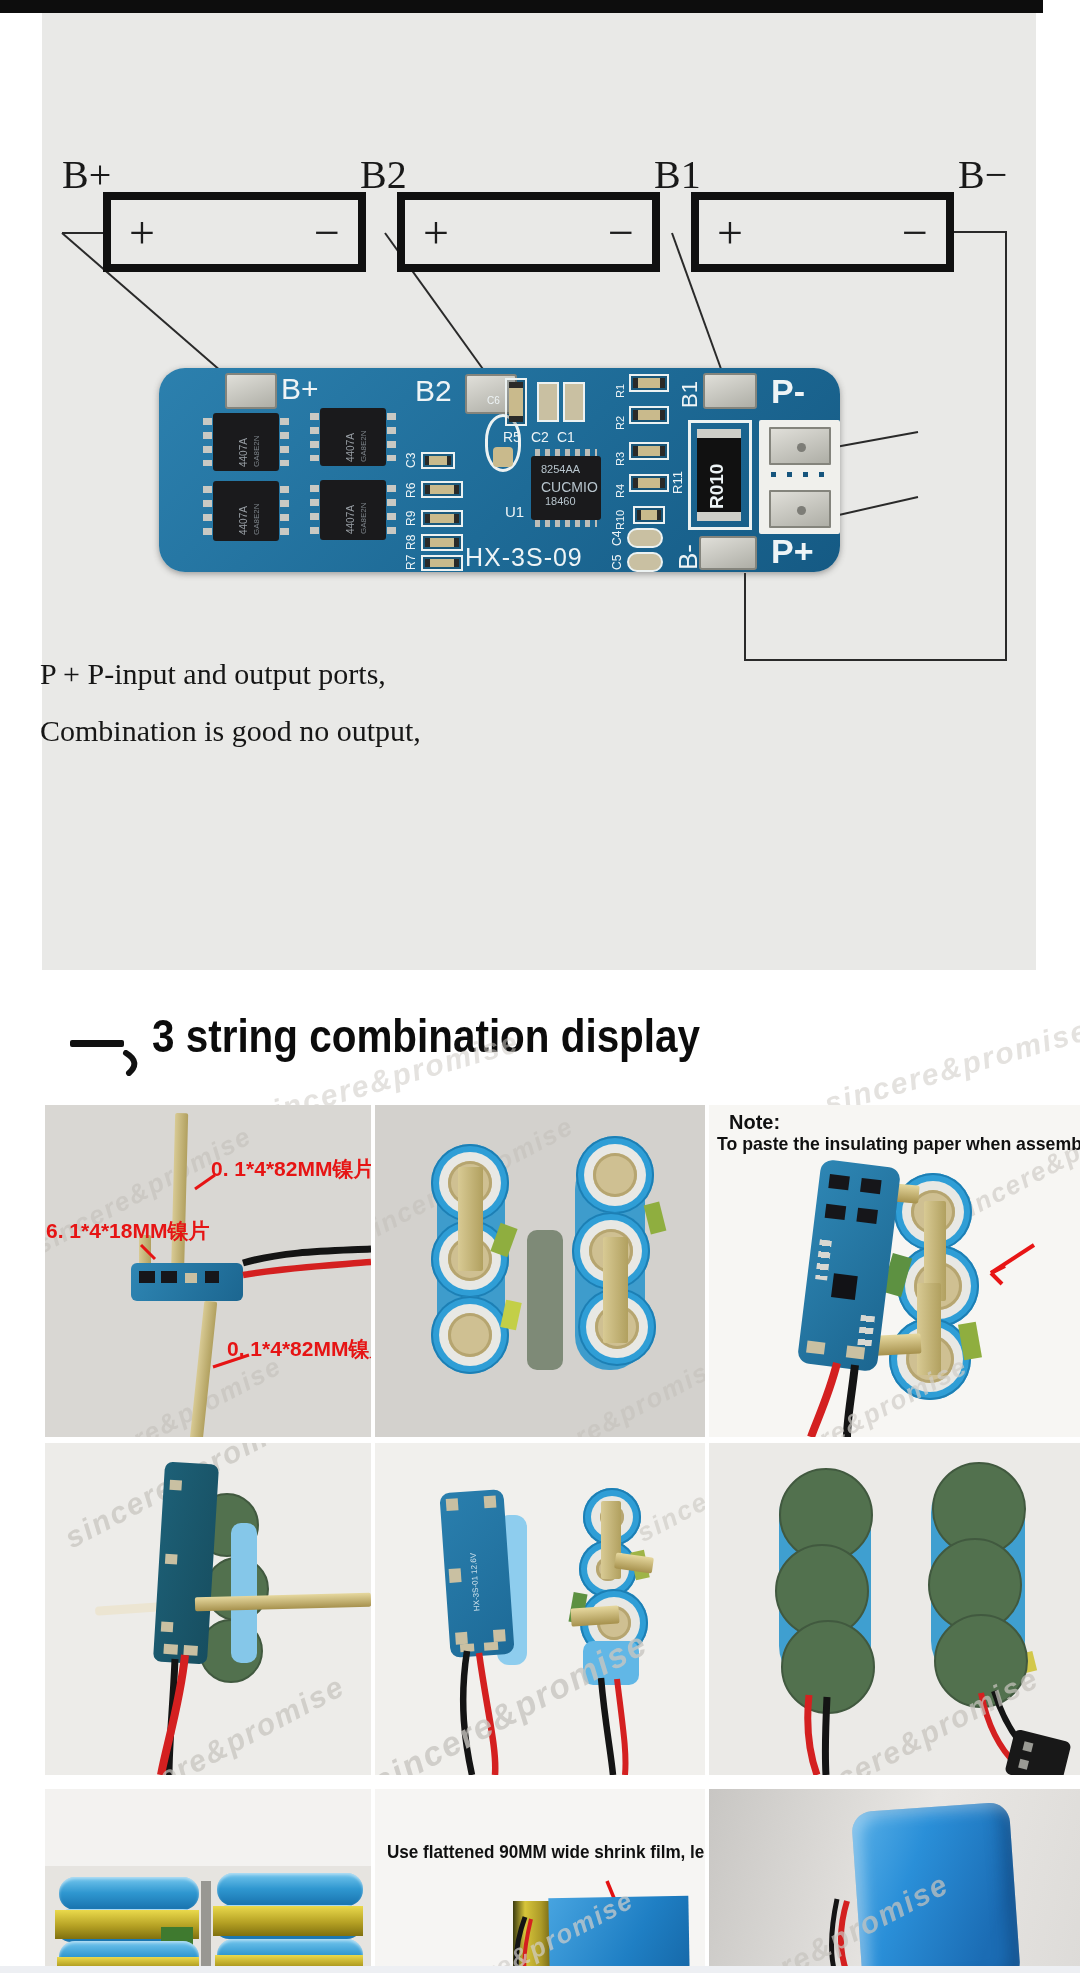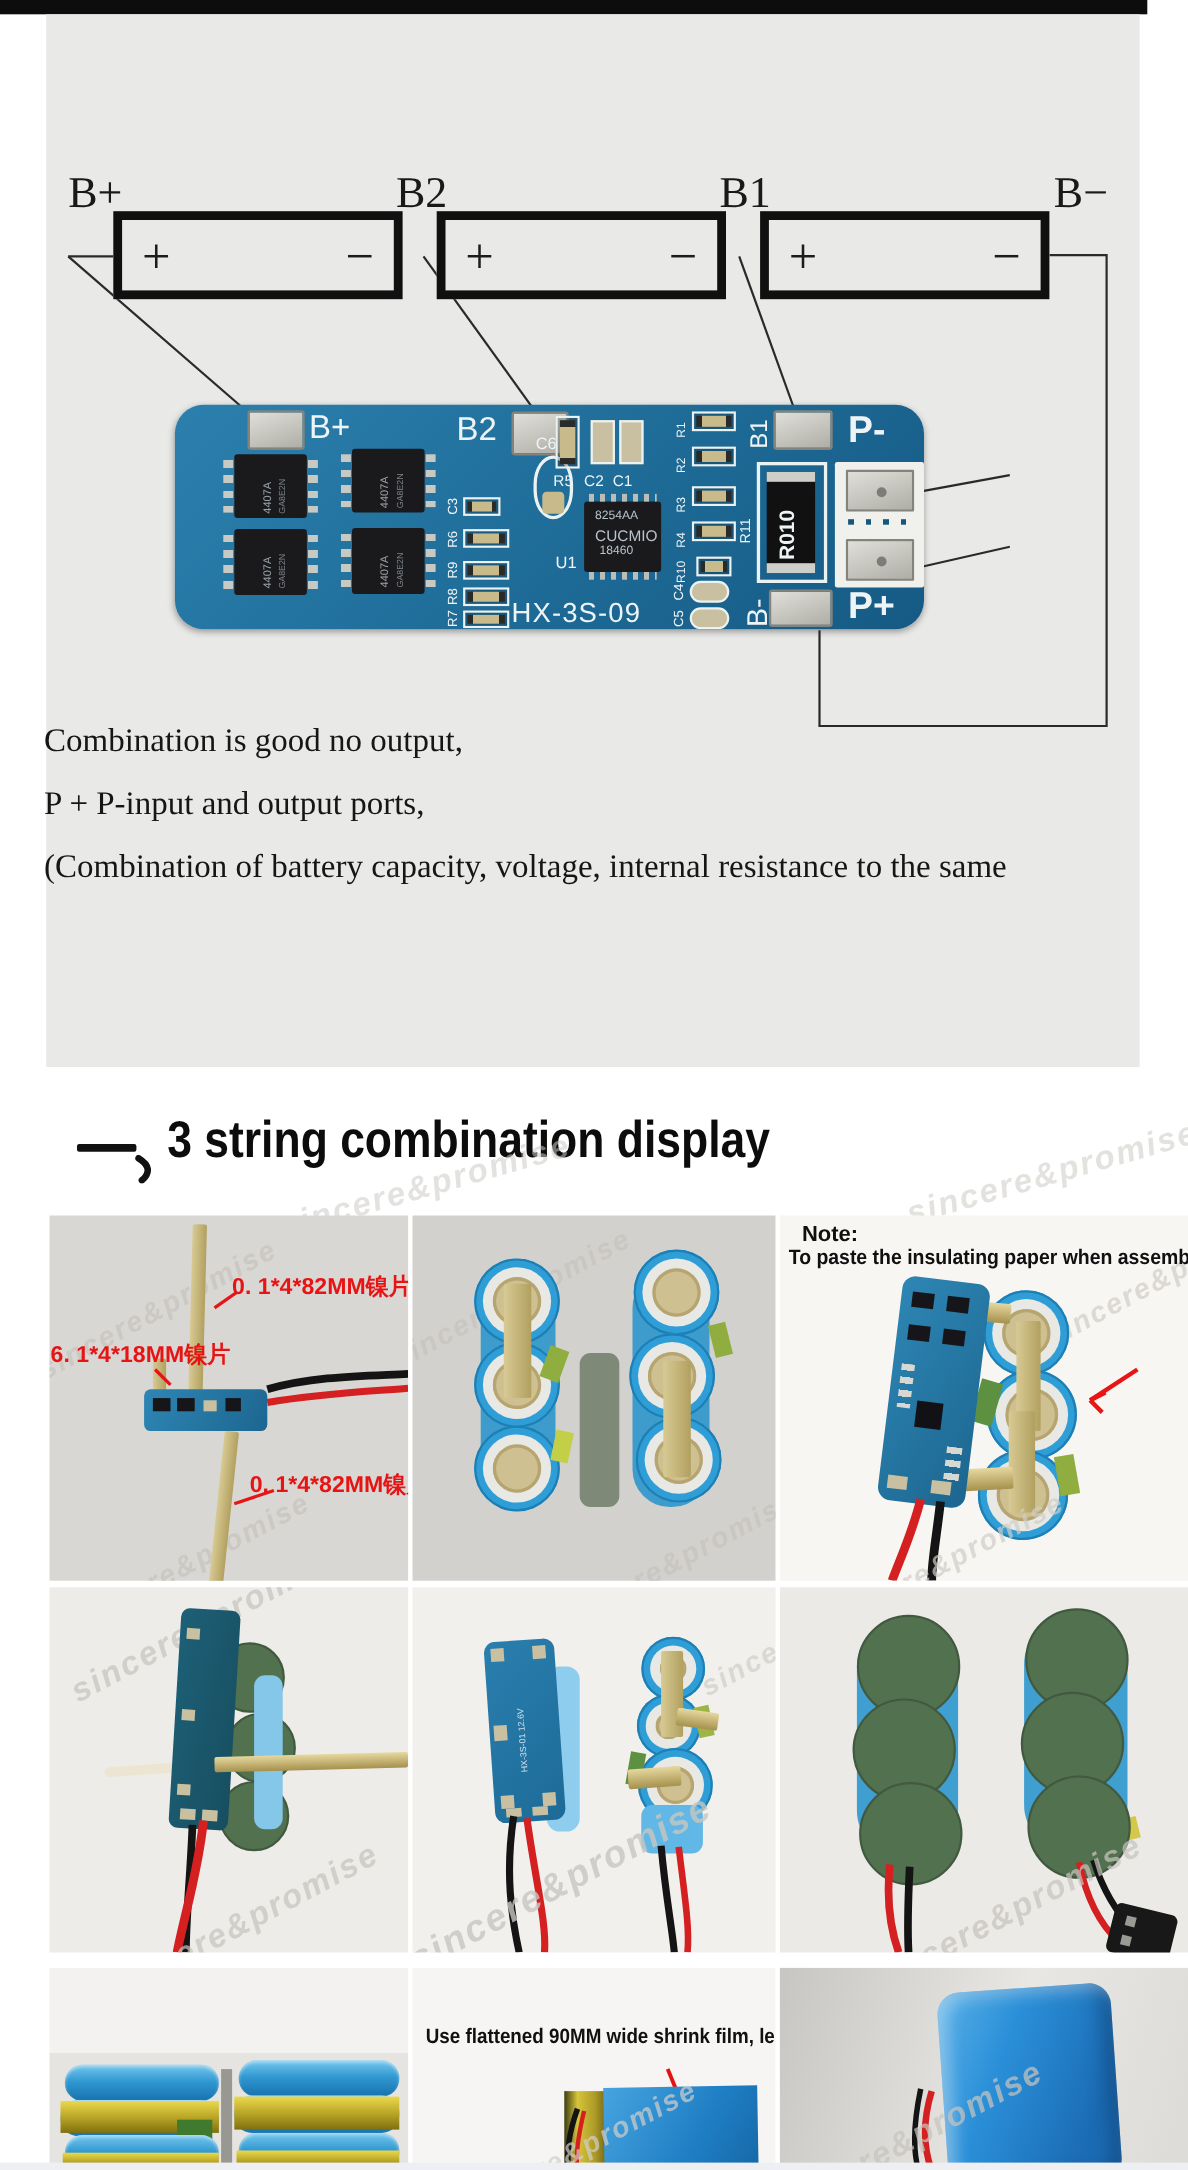--- a/index.html
+++ b/index.html
@@ -152,21 +152,21 @@
       <div class="wbox" style="left:262px;top:166px;width:42px;height:17px;">
           <div class="rcore"></div>
         </div>
       <div class="wbox" style="left:262px;top:187px;width:42px;height:16px;">
           <div class="rcore"></div>
         </div>
 
       <div class="abs" style="left:326px;top:46px;width:36px;height:58px;border:3px solid #ecf2f2;border-radius:18px/26px;box-sizing:border-box;">
         <div class="abs" style="left:5px;top:30px;width:20px;height:20px;background:#c9ba8c;border-radius:4px;"></div>
       </div>
-      <div class="sk" style="left:328px;top:28px;font-size:15px;">C6</div>
+      <div class="sk" style="left:328px;top:28px;font-size:10px;">C6</div>
 
       <div class="wbox" style="left:346px;top:10px;width:22px;height:48px;">
           <div class="rcore" style="background:linear-gradient(180deg,#2a2a28 15%,#c9ba8c 15% 85%,#2a2a28 85%);"></div>
         </div>
       <div class="abs" style="left:378px;top:14px;width:18px;height:36px;background:#c9c0a2;border:2px solid #ecf2f2;"></div>
       <div class="abs" style="left:404px;top:14px;width:18px;height:36px;background:#c9c0a2;border:2px solid #ecf2f2;"></div>
       <div class="sk" style="left:344px;top:62px;font-size:14px;">R5</div>
       <div class="sk" style="left:372px;top:62px;font-size:14px;">C2</div>
       <div class="sk" style="left:398px;top:62px;font-size:14px;">C1</div>
 
@@ -218,23 +218,22 @@
         <div class="abs" style="left:26px;top:14px;width:9px;height:9px;border-radius:50%;background:#7d7d77;"></div>
       </div>
       <div class="pad" style="left:610px;top:122px;width:62px;height:38px;border-radius:1px;">
         <div class="abs" style="left:26px;top:14px;width:9px;height:9px;border-radius:50%;background:#7d7d77;"></div>
       </div>
       <div class="abs" style="left:612px;top:104px;width:58px;height:5px;background:repeating-linear-gradient(90deg,#16557d 0 5px,rgba(0,0,0,0) 5px 16px);"></div>
     </div>
   </div>
 
   <div class="desc">
+    <div>P + P-input and output ports,</div>
     <div>Combination is good no output,</div>
-    <div>P + P-input and output ports,</div>
-    <div>(Combination of battery capacity, voltage, internal resistance to the same</div>
   </div>
 
   <div>
     <span class="srdata">一、</span>
     <div class="abs" style="left:70px;top:1040px;width:54px;height:7px;background:#111;border-radius:2px;"></div>
     <svg class="abs" style="left:122px;top:1050px;" width="20" height="26" viewBox="0 0 20 26">
       <path d="M4,3 C14,9 15,16 7,23" stroke="#111" stroke-width="6" fill="none" stroke-linecap="round"></path>
     </svg>
     <div class="title">3 string combination display</div>
     <div class="wm" style="left:250px;top:1062px;font-size:30px;transform:rotate(-16deg);color:rgba(205,202,197,.55);">sincere&amp;promise</div>

